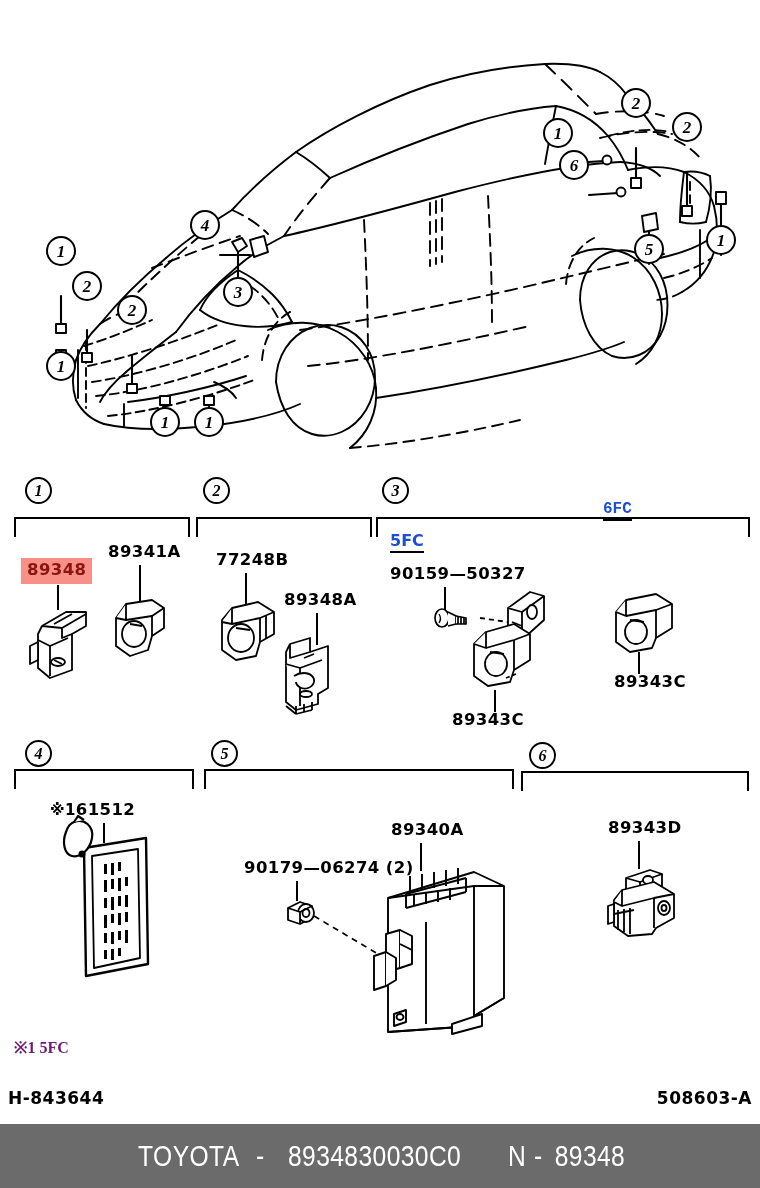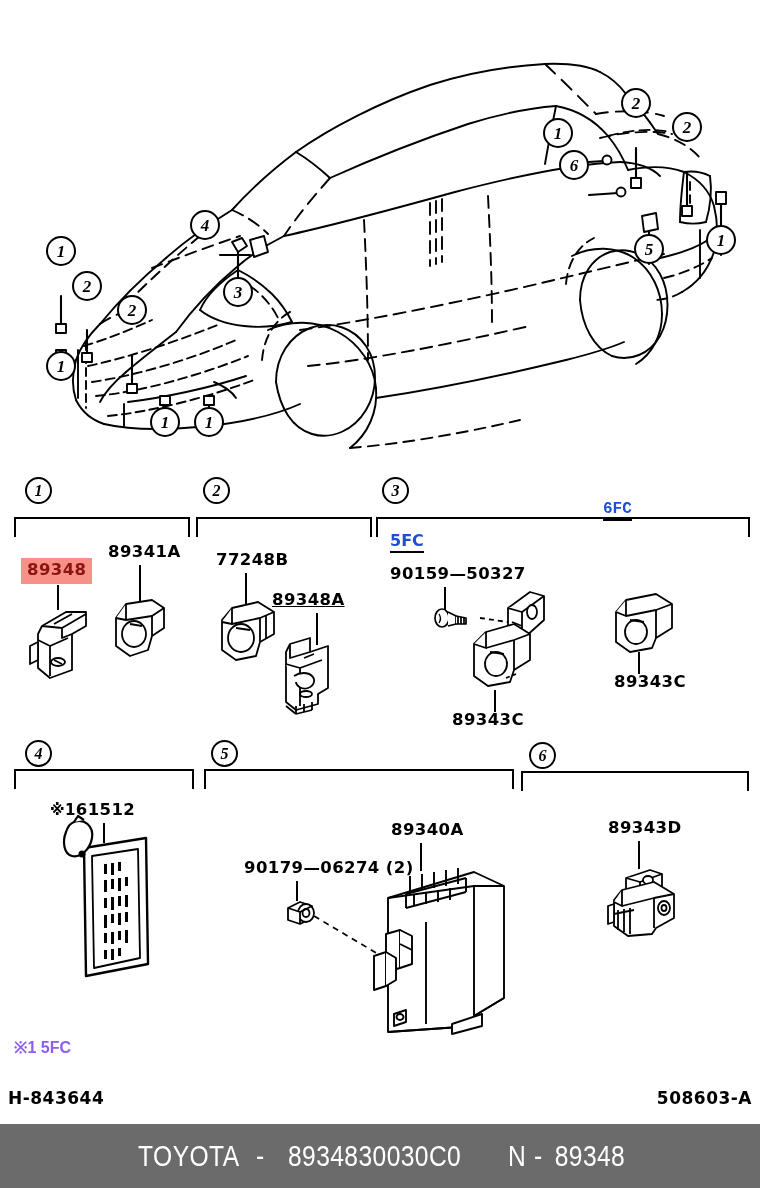--- a/index.html
+++ b/index.html
@@ -90,24 +90,24 @@
     line-height:1;
     white-space:nowrap;
   }
   .leader{
     position:absolute;
     background:#000;
     width:2px;
   }
   .footnote{
     position:absolute;
-    font-family:Liberation Sans, sans-serif;
+    font-family:Liberation Serif, serif;
     font-weight:700;
     font-size:16px;
-    color:#8b5cf6;
+    color:#701a75;
     white-space:nowrap;
     line-height:1;
   }
 
   
   .footcode{
     position:absolute;
     font-family:"DejaVu Sans", sans-serif;
     font-weight:700;
     font-size:17px;
@@ -376,21 +376,21 @@
         <path d="M16,8 L16,24 L6,22"></path>
         <path d="M16,24 L44,18 L58,12"></path>
         <path d="M44,18 L44,42"></path>
         <path d="M50,16 L50,38"></path>
         <ellipse cx="25" cy="38" rx="13" ry="14"></ellipse>
         <path d="M20,28 L34,30"></path>
       </g>
     </svg>
   </div>
 
-  <div class="pnum" style="left:272px;top:592px;text-decoration:underline;">89348A</div>
+  <div class="pnum" style="left:284px;top:592px;">89348A</div>
   <div class="leader" style="left:316px;top:613px;height:32px;"></div>
   <div class="partsvg" style="left:282px;top:632px;">
     <svg width="70" height="82" viewBox="0 0 70 82">
       <g fill="#fff" stroke="#000" stroke-width="1.8" stroke-linejoin="round">
         <path d="M8,12 L28,6 L28,20 L46,14 L46,56 L36,62 L36,72 L14,78 L4,70 L4,20 Z"></path>
         <path d="M8,12 L8,26 L28,20"></path>
         <path d="M4,32 L18,36 L18,74"></path>
         <path d="M18,36 L40,28"></path>
         <path d="M12,44 C18,40 26,40 30,44 C34,48 32,54 26,56 C20,58 14,54 14,50"></path>
         <ellipse cx="24" cy="62" rx="6" ry="3"></ellipse>

